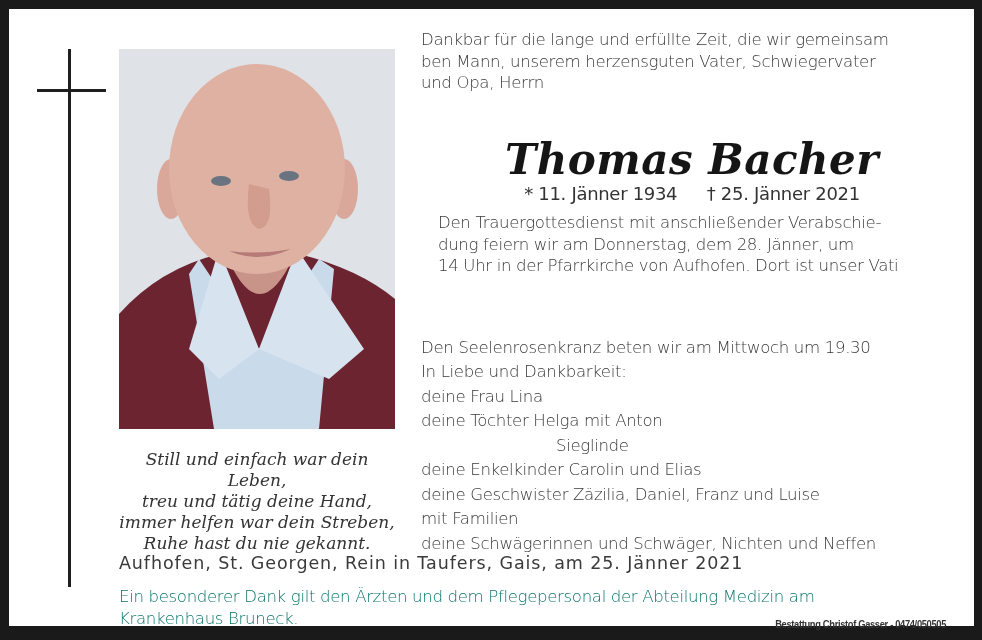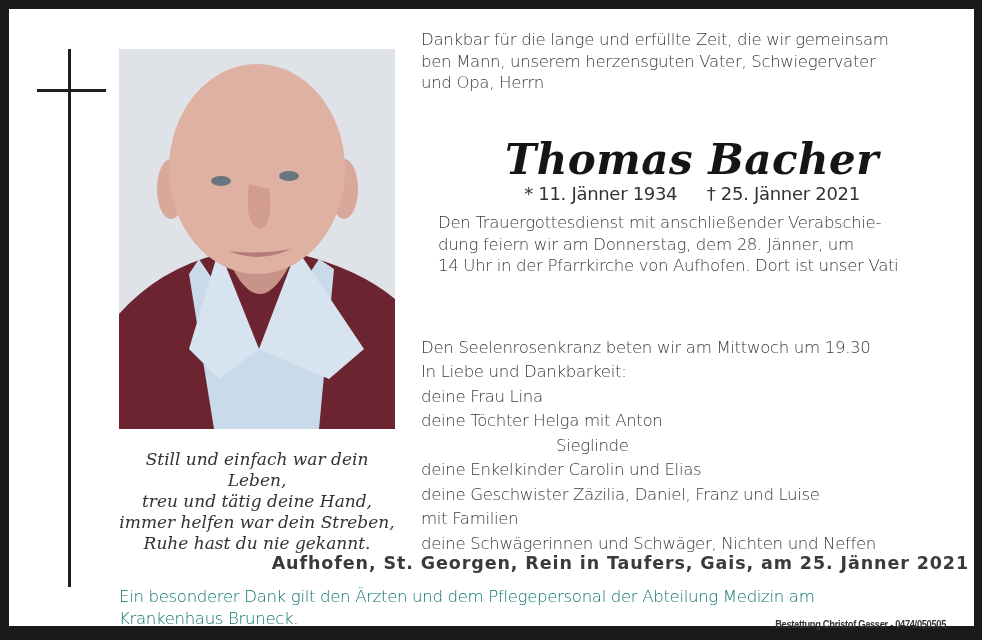--- a/index.html
+++ b/index.html
@@ -11,21 +11,21 @@
   .verse { position:absolute; left:110px; top:440px; width:276px; text-align:center; font-family:"DejaVu Serif", serif; font-style:italic; font-size:17px; line-height:21px; color:#333; }
   .txt { position:absolute; left:412px; width:542px; color:#3a3a3a; font-family:"DejaVu Sans", sans-serif; font-size:16.6px; line-height:21.5px; font-weight:300; letter-spacing:-0.35px; }
   .intro { top:20px; text-align:justify; }
   .name { position:absolute; left:412px; top:128px; width:542px; text-align:center; font-family:"DejaVu Serif", serif; font-style:italic; font-weight:bold; font-size:42px; line-height:46px; color:#151515; letter-spacing:0.5px; }
   .dates { position:absolute; left:412px; top:174px; width:542px; text-align:center; font-size:18px; color:#333; letter-spacing:-0.3px; }
   .dates span { margin:0 12px; }
   .service { top:203px; text-align:justify; text-align-last:left;margin-left:17px; }
   .rosary { top:300px;margin-top:28px; }
   .fam { top:351px; line-height:24.5px; }
   .fam .indent { padding-left:135px; }
-  .place { position:absolute; left:110px; top:544px; width:850px; font-size:17.5px; color:#3a3a3a; letter-spacing:0.9px; font-weight:700;text-align:right; }
+  .place { position:absolute; left:110px; top:544px; width:850px; font-size:17.5px; color:#3a3a3a; letter-spacing:0.9px; font-weight:400; }
   .thanks { position:absolute; left:110px; top:577px; width:844px; font-size:16.6px; line-height:22px; color:#0f766e; letter-spacing:-0.35px; font-weight:300; }
   .undertaker { position:absolute; right:28px; top:609px; font-family:"Liberation Sans", sans-serif; font-weight:bold; font-size:11px; color:#333; letter-spacing:-0.4px; transform:scaleX(0.85); transform-origin:right center; }
 </style>
 </head>
 <body>
 
 <div class="page">
   <div class="cross-v"></div>
   <div class="cross-h"></div>
 

